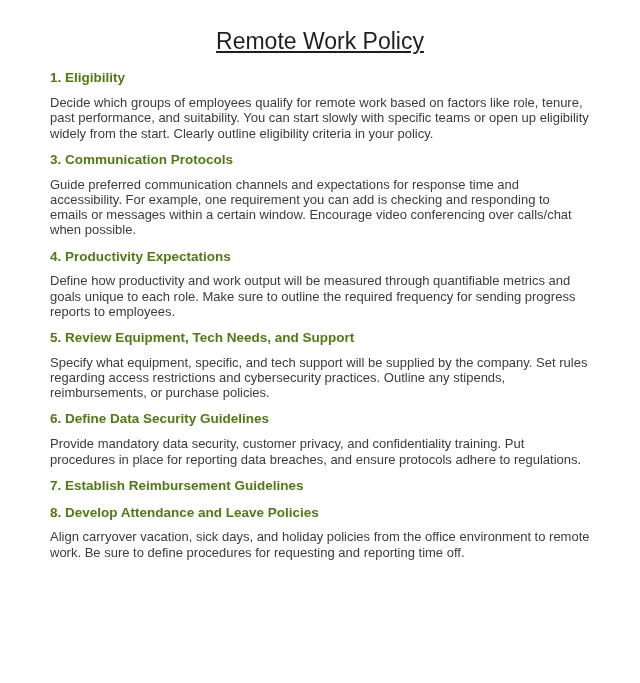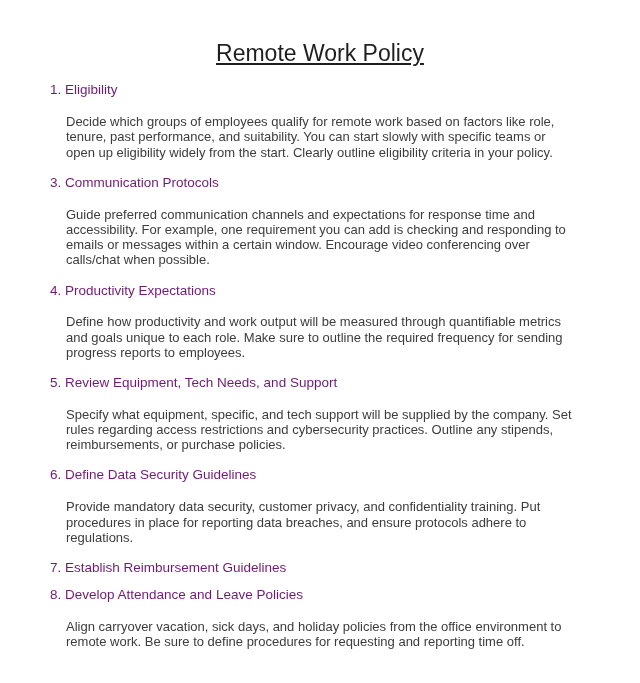--- a/index.html
+++ b/index.html
@@ -20,37 +20,37 @@
     padding: 28px 50px 6px 50px;
     background: #ffffff;
   }
   .doc-title {
     font-size: 23px;
     font-weight: 400;
     color: #1f1f1f;
     text-align: center;
     text-decoration: underline;
     text-underline-offset: 2px;
-    margin: 12px 0 17px 0;
+    margin: 0 0 17px 0;
     line-height: 1.15;
   }
   .section { margin: 0; }
   .section-heading {
     font-size: 13.5px;
-    font-weight: 400;
-    color: #701a75;
+    font-weight: 700;
+    color: #4d7c0f;
     margin: 12px 0 9px 0;
     line-height: 1.1;
   }
   .section-body {
     font-size: 13px;
     font-weight: 400;
     color: #3c3c3c;
     line-height: 15.2px;
-    margin: 16px;
+    margin: 0;
   }
 </style>
 </head>
 <body>
 
 <div class="page">
   <h1 class="doc-title">Remote Work Policy</h1>
 
   <div class="section">
     <h2 class="section-heading">1. Eligibility</h2>

